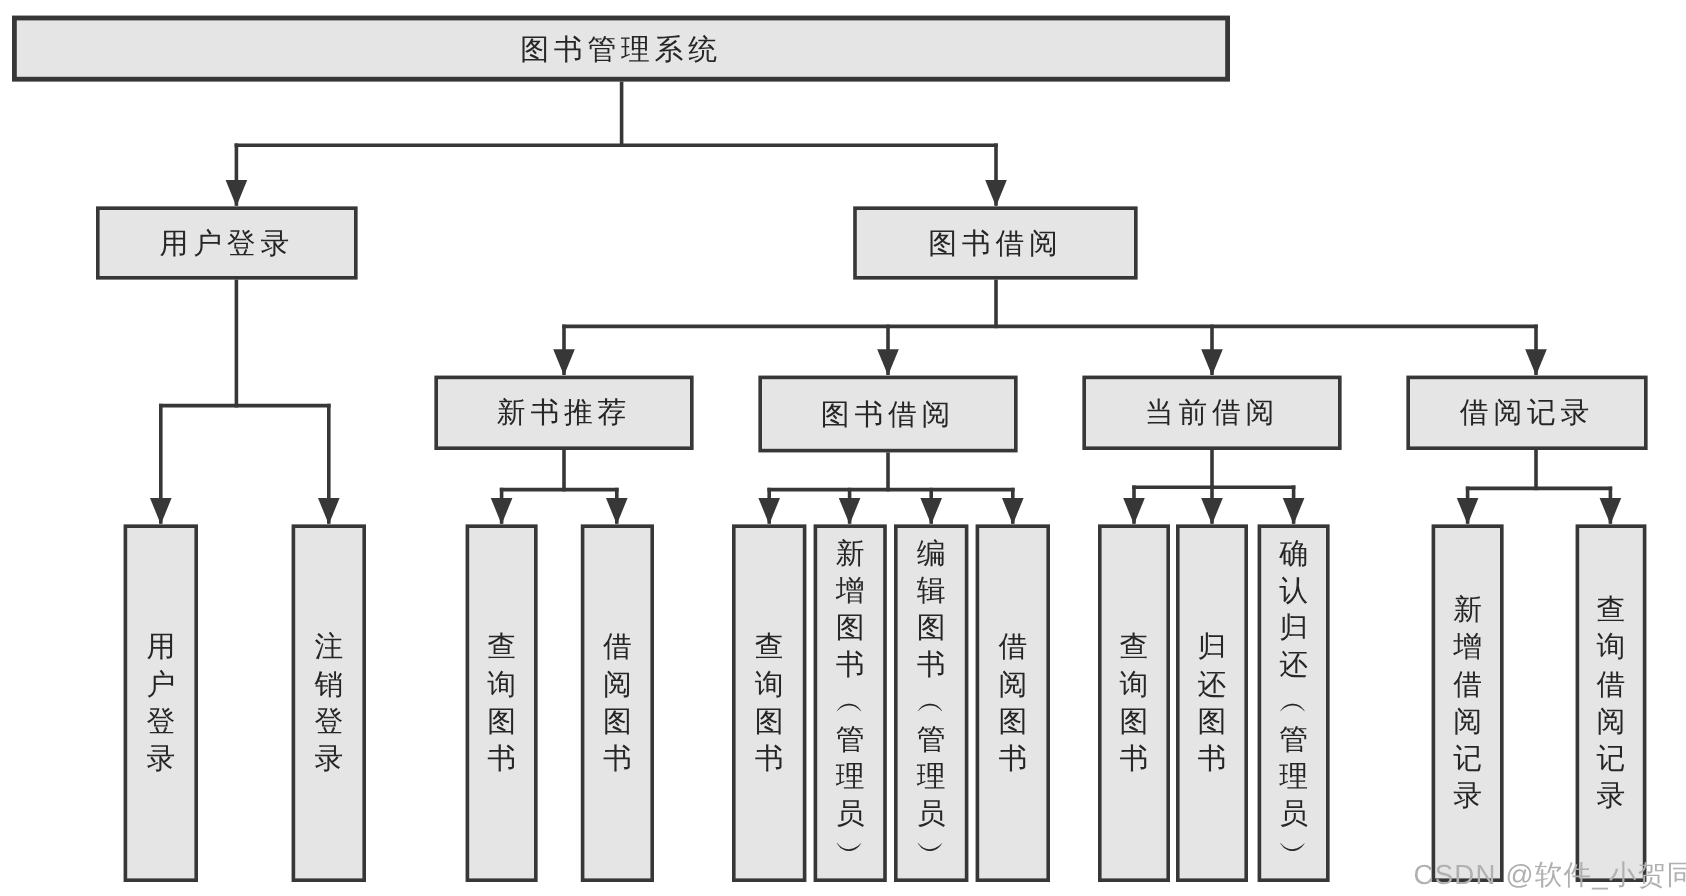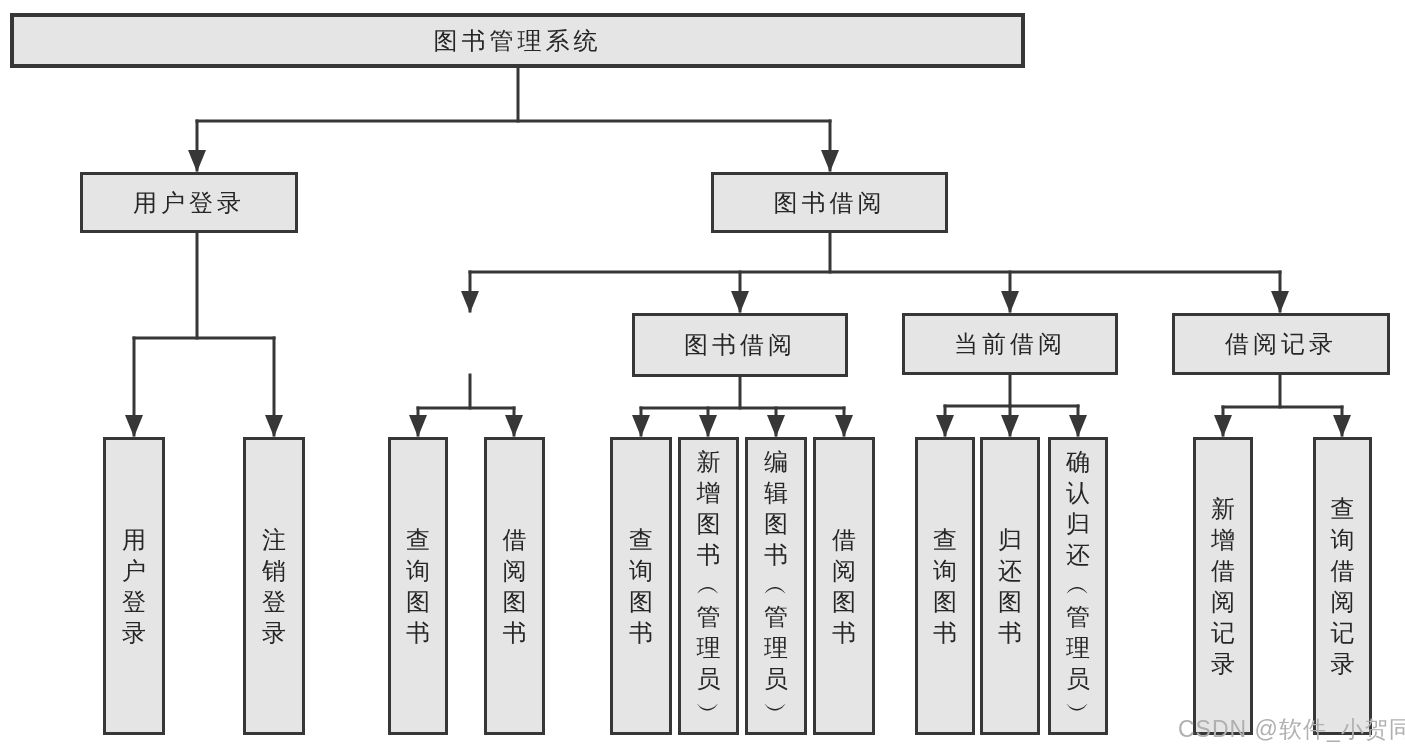--- a/index.html
+++ b/index.html
@@ -100,27 +100,30 @@
     <span>图书管理系统</span>
   </div>
 
   <div class="node hbox" style="left:80px;top:172px;width:218px;height:61px">
     <span>用户登录</span>
   </div>
   <div class="node hbox" style="left:711px;top:172px;width:237px;height:61px">
     <span>图书借阅</span>
   </div>
 
+  <div class="node hbox" style="left:362px;top:313px;width:216px;height:62px">
+    <span>新书推荐</span>
+  </div>
   <div class="node hbox" style="left:632px;top:313px;width:216px;height:64px">
     <span>图书借阅</span>
   </div>
   <div class="node hbox" style="left:902px;top:313px;width:216px;height:62px">
     <span>当前借阅</span>
   </div>
-  <div class="node hbox" style="left:1172px;top:313px;width:218px;height:62px">
+  <div class="node hbox" style="left:1172px;top:313px;width:201px;height:62px">
     <span>借阅记录</span>
   </div>
 
   <div class="node" style="left:103px;top:437px;width:62px;height:298px">
     <span class="vlabel">
         <div class="vchar">用</div>
         <div class="vchar">户</div>
         <div class="vchar">登</div>
         <div class="vchar">录</div>
       </span>

